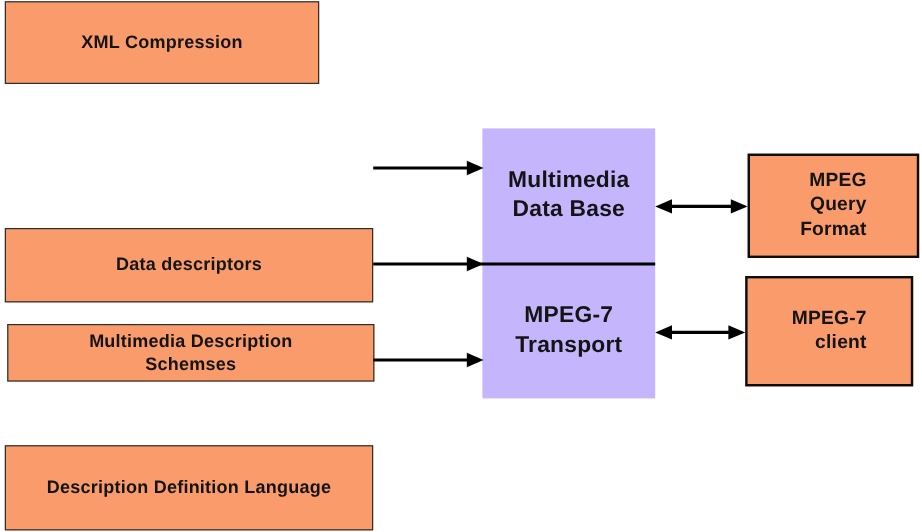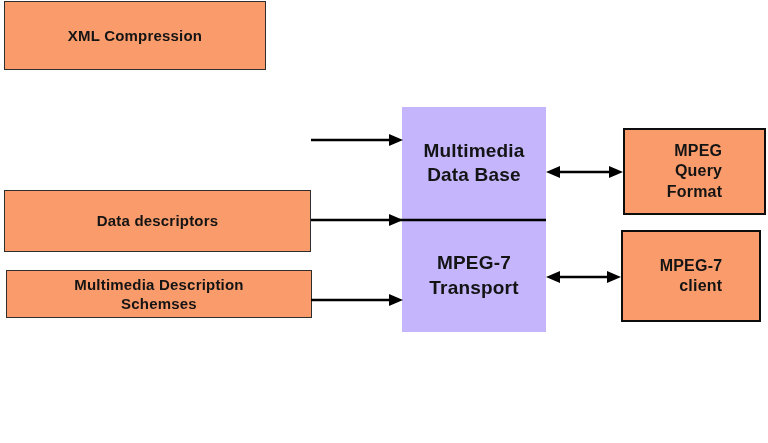--- a/index.html
+++ b/index.html
@@ -86,20 +86,23 @@
 
   <div class="box orange" style="left:4px; top:190px; width:307px; height:62px;">
     <span class="label">Data descriptors</span>
   </div>
 
   <div class="box orange" style="left:6px; top:270px; width:306px; height:48px;">
     <span class="label">Multimedia Description
 Schemses</span>
   </div>
 
+  <div class="box orange" style="left:4px; top:371px; width:307px; height:71px;">
+    <span class="label">Description Definition Language</span>
+  </div>
 
   <div class="center-box">
     <div class="center-half">
       <span class="label">Multimedia
 Data Base</span>
     </div>
     <div class="center-half">
       <span class="label">MPEG-7
 Transport</span>
     </div>

